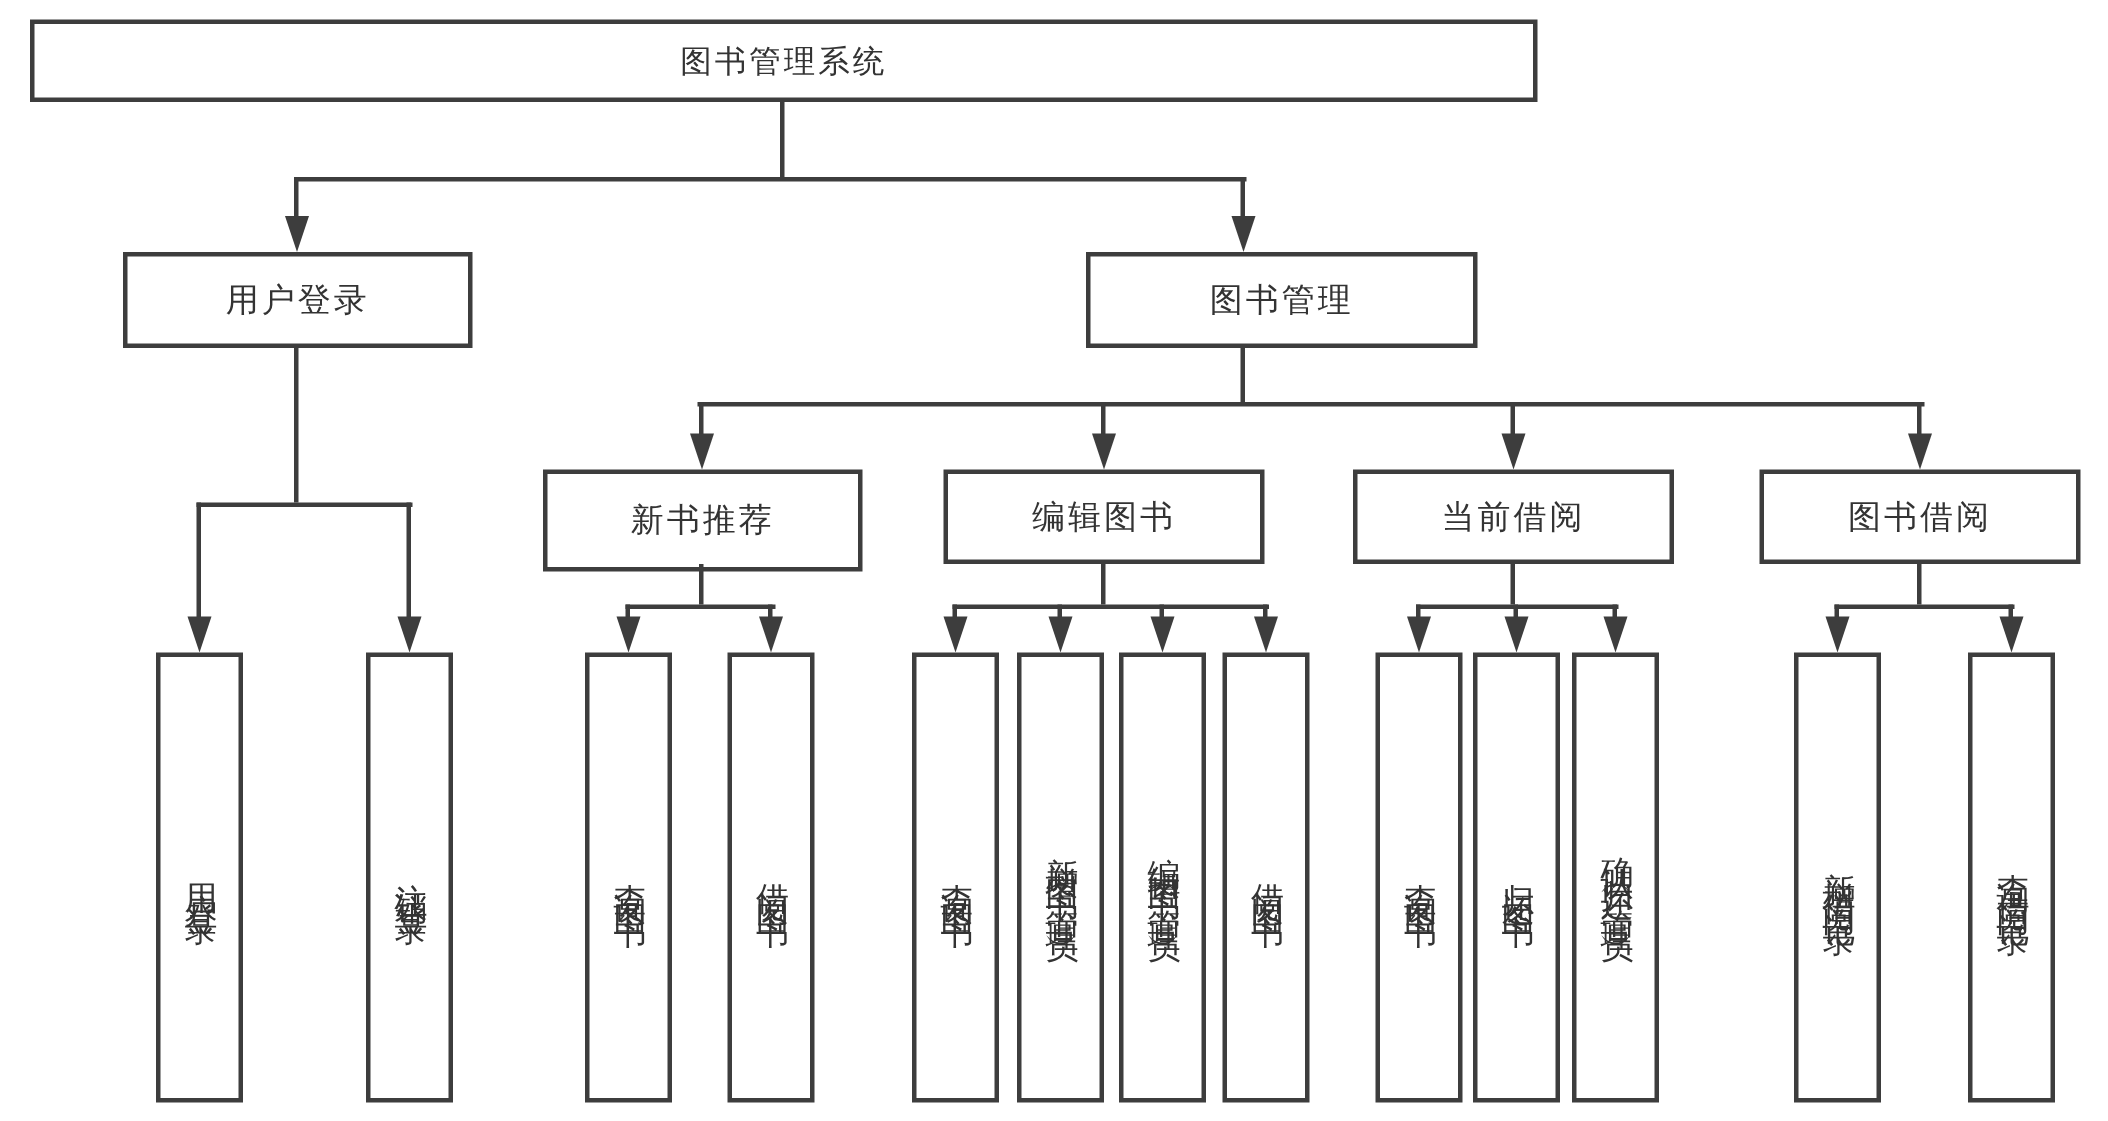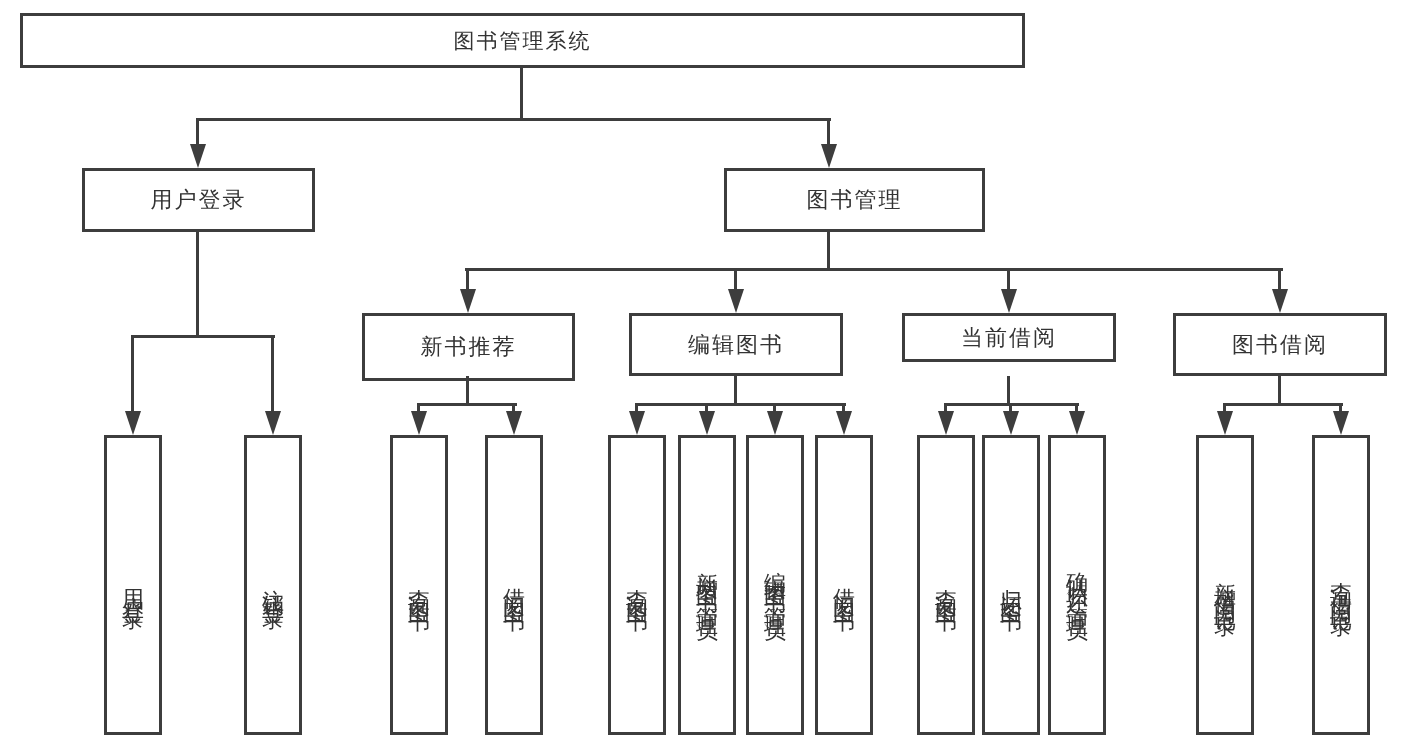--- a/index.html
+++ b/index.html
@@ -79,21 +79,21 @@
   <div class="arrow" style="left:1001px;top:289px"></div>
   <div class="vline" style="left:1278px;top:268px;height:23px"></div>
   <div class="arrow" style="left:1272px;top:289px"></div>
 
   <div class="node h" style="left:362px;top:313px;width:213px;height:68px">
     <span>新书推荐</span>
   </div>
   <div class="node h" style="left:629px;top:313px;width:214px;height:63px">
     <span>编辑图书</span>
   </div>
-  <div class="node h" style="left:902px;top:313px;width:214px;height:49px">
+  <div class="node h" style="left:902px;top:313px;width:214px;height:63px">
     <span>当前借阅</span>
   </div>
   <div class="node h" style="left:1173px;top:313px;width:214px;height:63px">
     <span>图书借阅</span>
   </div>
 
   <div class="vline" style="left:466px;top:376px;height:27px"></div>
   <div class="hline" style="left:417px;top:403px;width:100px"></div>
   <div class="vline" style="left:417px;top:403px;height:10px"></div>
   <div class="arrow" style="left:411px;top:411px"></div>

